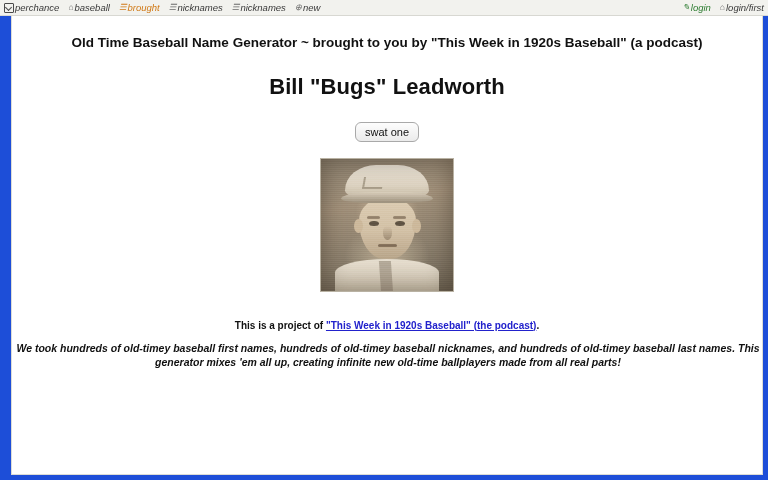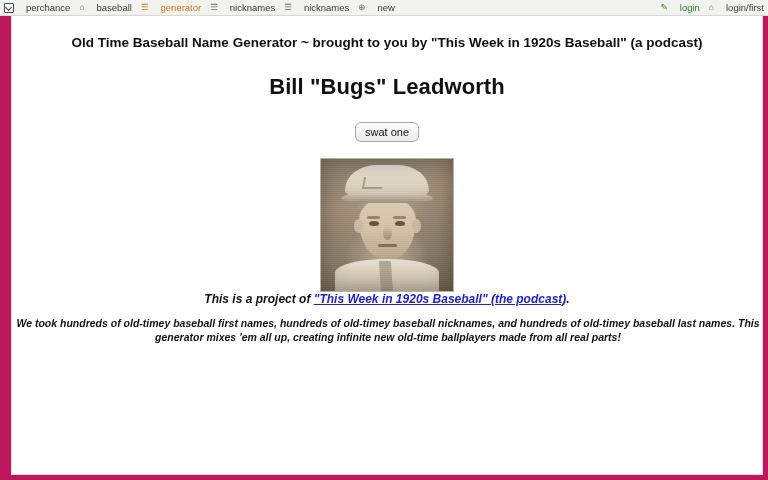--- a/index.html
+++ b/index.html
@@ -35,23 +35,24 @@
     flex: 1;
   }
   #topnav .nav-right {
     display: flex;
     align-items: center;
     gap: 9px;
   }
   .navitem {
     display: flex;
     align-items: center;
-    gap: 12px;
+    gap: 1px;
     white-space: nowrap;
     cursor: pointer;
+    font-style: italic;
   }
   .navitem .glyph {
     font-size: 8.5px;
     line-height: 1;
     color: #6b6b6b;
   }
   .navitem.brand .glyph {
     display: inline-block;
     width: 8px;
     height: 8px;
@@ -82,21 +83,21 @@
   .navitem.edit .glyph {
     color: #2e7d32;
   }
 
   
   #page {
     width: 100%;
     height: 464px;
     box-sizing: border-box;
     padding: 0 5px 5px 11px;
-    background: #be185d;
+    background: #1d4ed8;
   }
   #canvas {
     width: 100%;
     height: 100%;
     box-sizing: border-box;
     border: 1px solid #dcdcd6;
     border-top: none;
     background: #ffffff;
     text-align: center;
     padding-top: 18px;
@@ -275,23 +276,22 @@
     pointer-events: none;
   }
   #photo .vignette {
     position: absolute;
     inset: 0;
     box-shadow: inset 0 0 26px rgba(60,48,32,.55);
     pointer-events: none;
   }
 
   #credit {
-    margin-top: 0;
-    font-size: 12px;
-    font-style: italic;
+    margin-top: 28px;
+    font-size: 10px;
     font-weight: bold;
     color: #111;
   }
   #credit a {
     color: #2222cc;
     text-decoration: underline;
   }
 
   #blurb {
     margin: 10px auto 0 auto;
@@ -315,21 +315,21 @@
       <span>perchance</span>
     </div>
 
     <div class="navitem">
       <span class="glyph">⌂</span>
       <span>baseball</span>
     </div>
 
     <div class="navitem active">
       <span class="glyph">☰</span>
-      <span>generator</span>
+      <span>brought</span>
     </div>
 
     <div class="navitem">
       <span class="glyph">☰</span>
       <span>nicknames</span>
     </div>
 
     <div class="navitem">
       <span class="glyph">☰</span>
       <span>nicknames</span>

